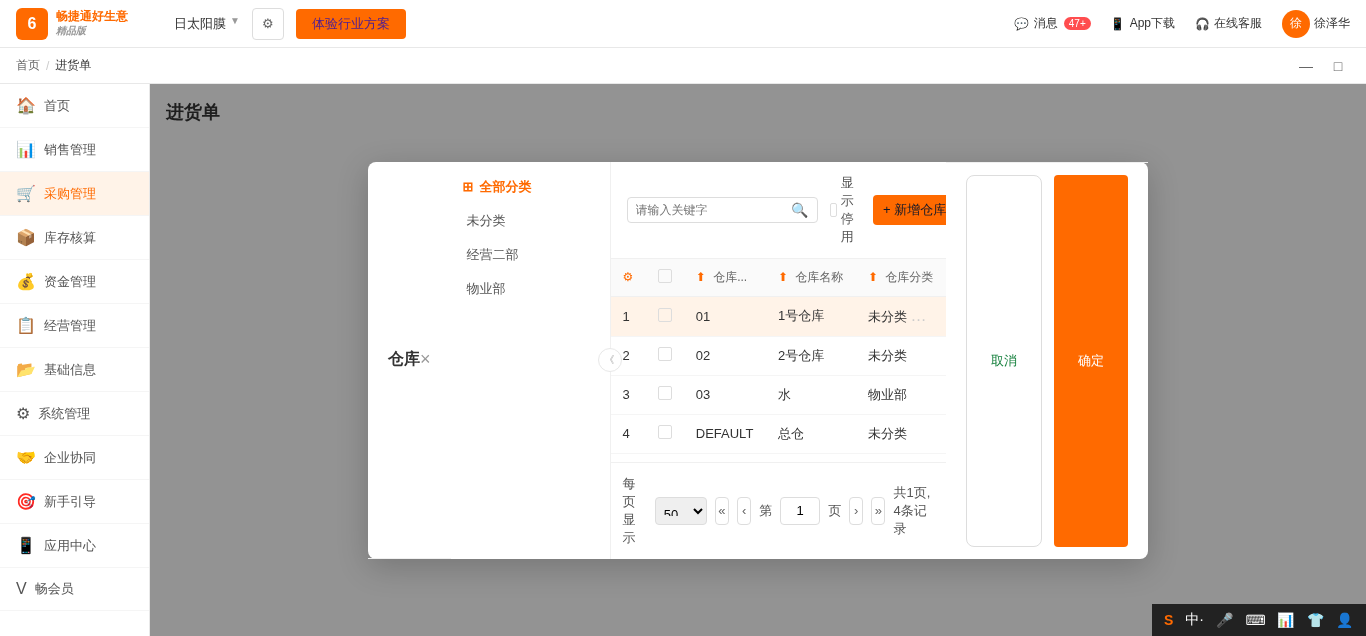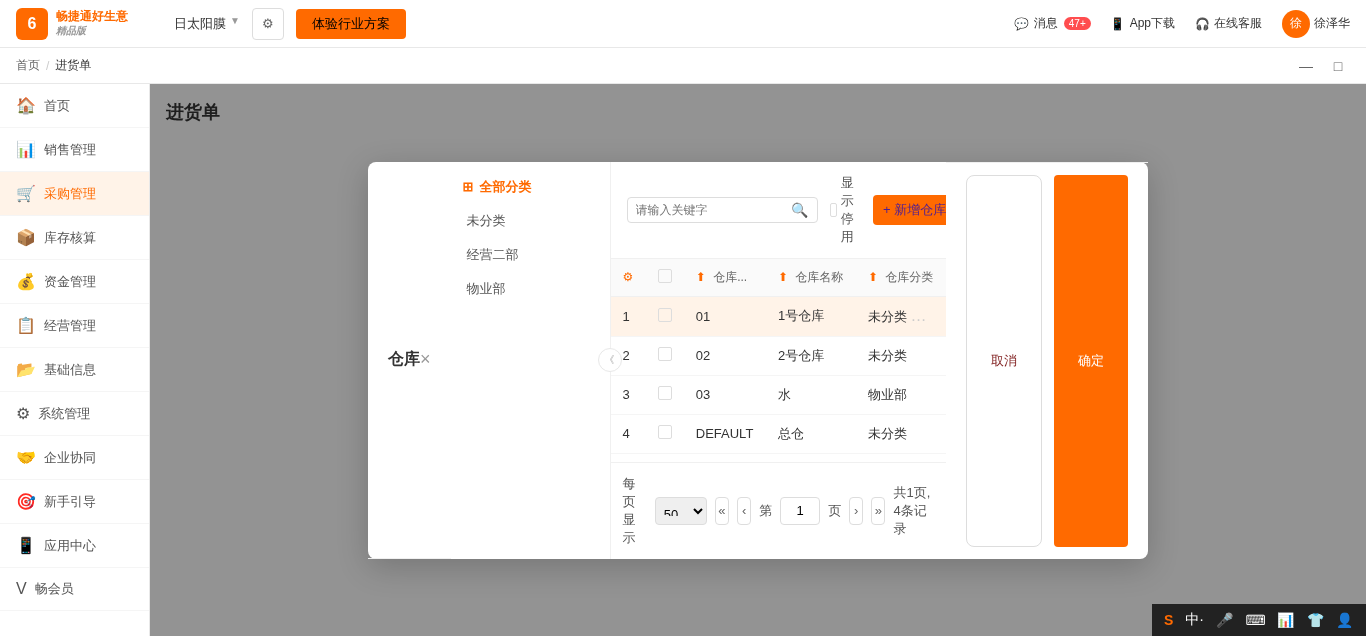--- a/index.html
+++ b/index.html
@@ -49,21 +49,21 @@
     .header-store .chevron { color: #999; font-size: 10px; }
     .header-gear {
       width: 32px; height: 32px;
       border: 1px solid #ddd;
       border-radius: 4px;
       display: flex; align-items: center; justify-content: center;
       margin-left: 12px; cursor: pointer; color: #666;
     }
     .header-btn-try {
       background: #ff6a00;
-      color: #000000;
+      color: #4c1d95;
       border: none;
       border-radius: 4px;
       padding: 6px 16px;
       cursor: pointer;
       font-size: 13px;
       margin-left: 12px;
     }
     .header-right {
       margin-left: auto;
       display: flex;
@@ -233,21 +233,21 @@
     }
     .search-input-wrap input {
       border: none; outline: none; font-size: 12px; color: #b91c1c; width: 150px; background: transparent;
     }
     .search-icon { color: #bbb; font-size: 14px; }
     .show-disabled { display: flex; align-items: center; gap: 4px; font-size: 13px; color: #555; }
     .checkbox-custom { width: 14px; height: 14px; border: 1px solid #ddd; border-radius: 2px; display: inline-block; cursor: pointer; }
     .add-btn {
       margin-left: auto;
       background: #ff6a00;
-      color: #4c1d95;
+      color: #0f172a;
       border: none;
       border-radius: 4px;
       padding: 6px 10px;
       cursor: pointer;
       font-size: 13px;
       white-space: nowrap;
     }
 
     
     .modal-table { flex: 1; overflow-y: auto; }
@@ -317,21 +317,21 @@
       padding: 12px 20px;
       border-top: 1px solid #f0f0f0;
     }
     .btn-cancel {
       padding: 6px 24px;
       border: 1px solid #ddd;
       border-radius: 8px;
       background: #fff;
       cursor: pointer;
       font-size: 13px;
-      color: #7f1d1d;
+      color: #15803d;
     }
     .btn-confirm {
       padding: 6px 24px;
       border: none;
       border-radius: 4px;
       background: #ff6a00;
       color: white;
       cursor: pointer;
       font-size: 13px;
     }

